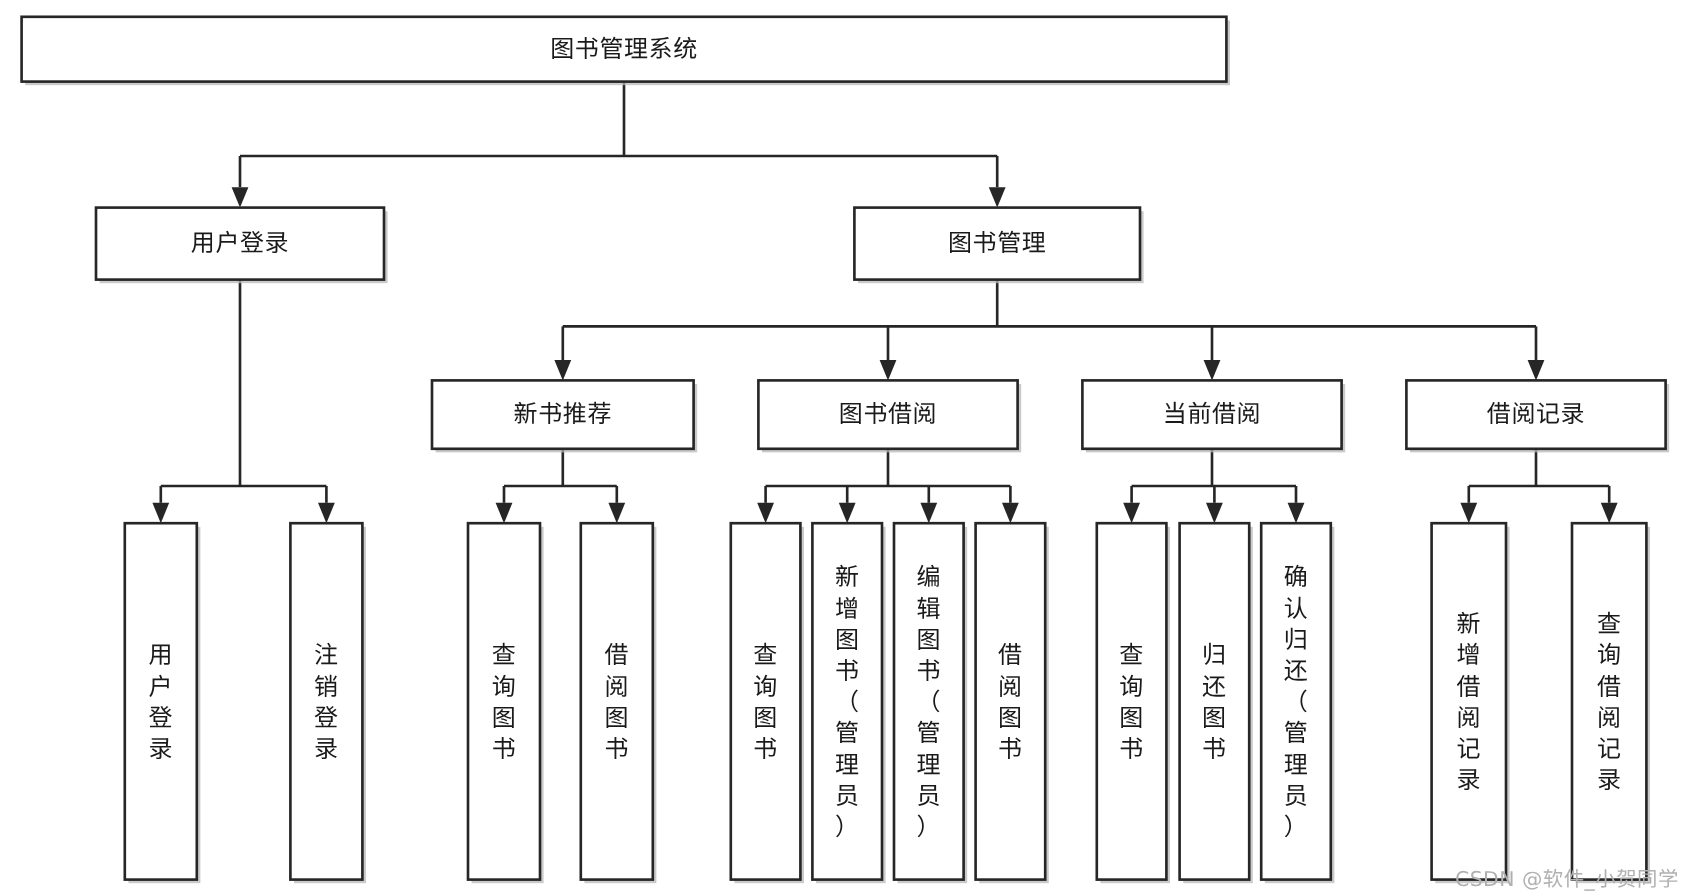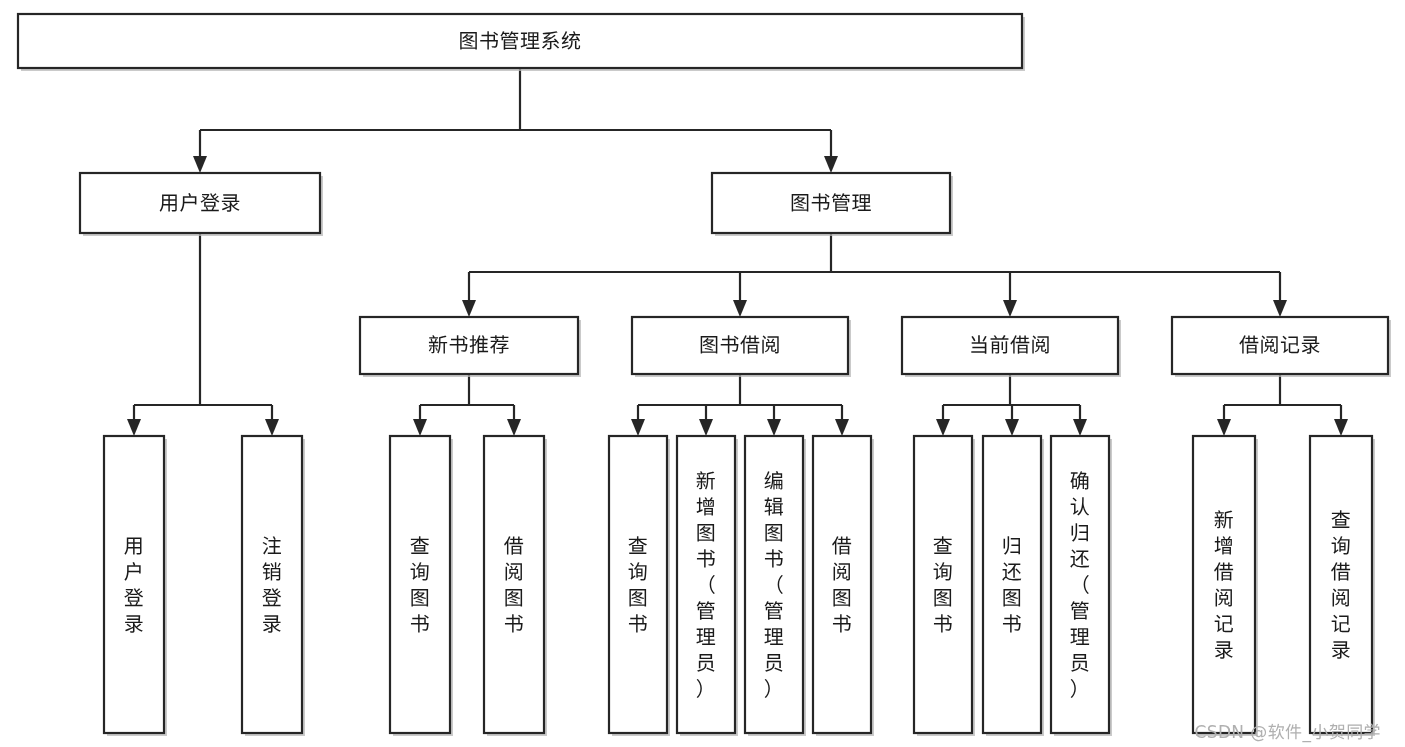--- a/index.html
+++ b/index.html
@@ -58,21 +58,21 @@
   }
   .node-label-v {
     font-family: "DejaVu Sans", "Liberation Sans", sans-serif;
     font-size: 20px;
     fill: #1a1a1a;
     text-anchor: middle;
     letter-spacing: 0.5px;
   }
   .watermark-text {
     position: absolute;
-    right: 24px;
+    right: 6px;
     bottom: 4px;
     font-family: "DejaVu Sans", "Liberation Sans", sans-serif;
     font-size: 17px;
     color: #b0b0b0;
     white-space: nowrap;
     user-select: none;
     letter-spacing: 0.4px;
   }
 </style>
 </head>

